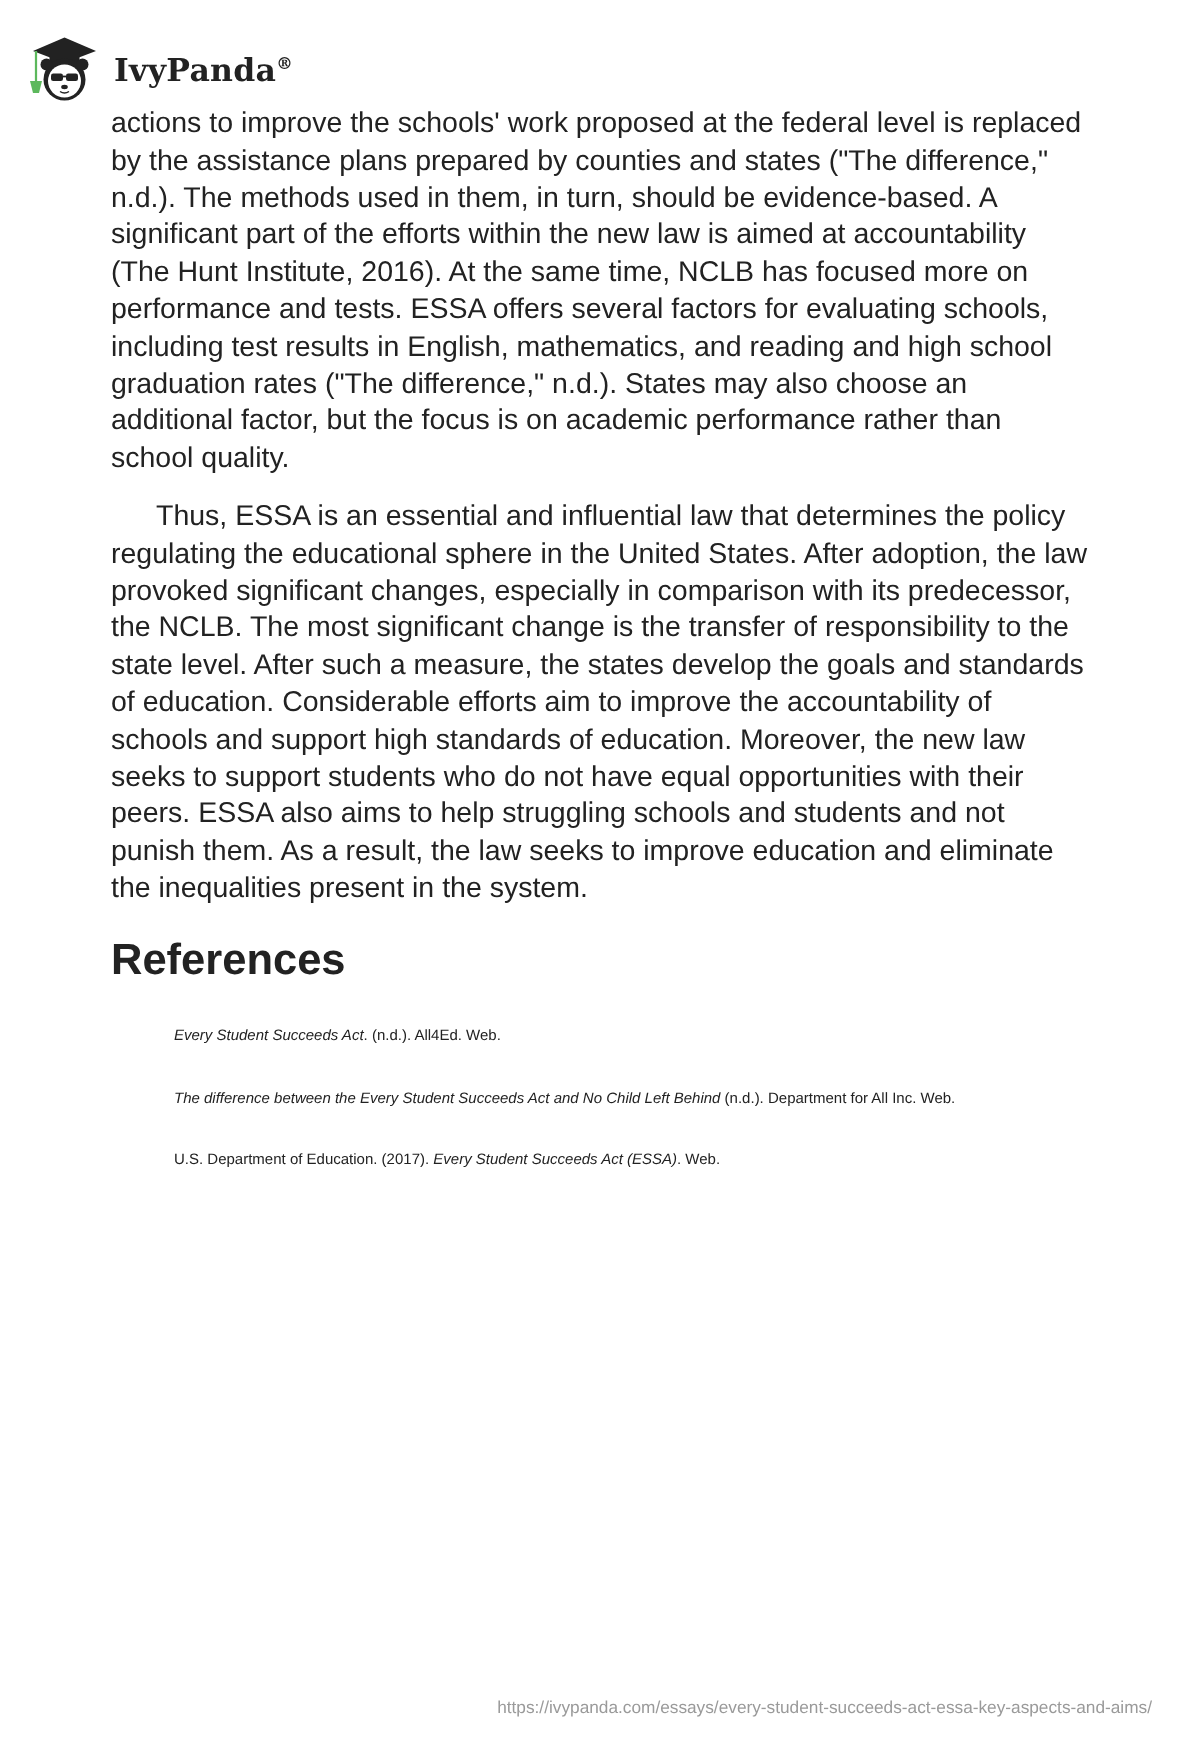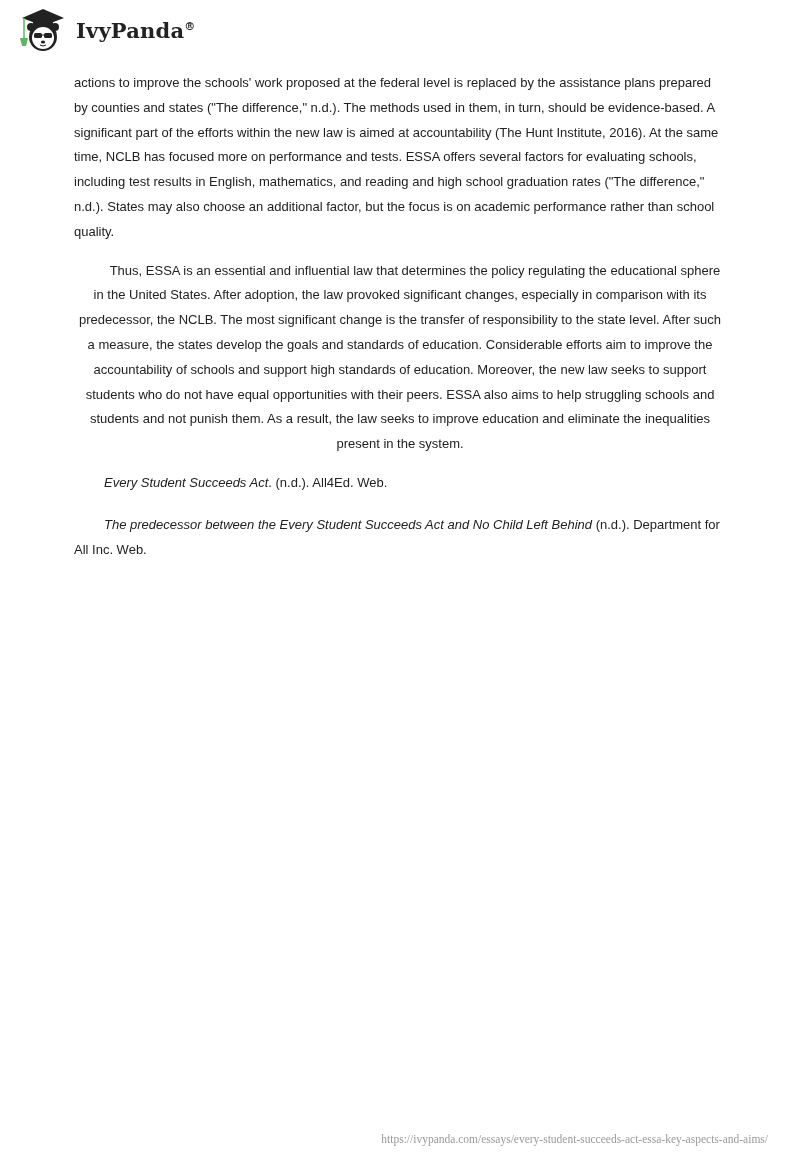--- a/index.html
+++ b/index.html
@@ -1,31 +1,31 @@
 <!DOCTYPE html>
 <html><head>
 <meta charset="utf-8">
 <style>
   html, body { margin: 0; padding: 0; background: #ffffff; }
   body { width: 800px; height: 1160px; position: relative; overflow: hidden;
          font-family: "Liberation Sans", sans-serif; color: #222222; }
-  .header { position: absolute; left: 0; top: 0; width: 800px; height: 60px; }
+  .header { position: absolute; left: 0; top: 16px; width: 800px; height: 60px; }
   .logo { position: absolute; left: 14px; top: 6px; display: flex; align-items: center; }
   .logo svg { width: 58px; height: 48px; }
   .logo-text { font-family: "DejaVu Serif", serif; font-weight: bold; font-size: 21px; color: #222;
                margin-left: 4px; letter-spacing: 0.2px; }
   .logo-text sup { font-size: 11px; font-weight: bold; }
   .doc-title { position: absolute; right: 32px; top: 14px; font-size: 13px; color: #8a8a8a; }
   .content { position: absolute; left: 74px; top: 71px; width: 652px; }
-  p.body { margin: 0 0 14px 0; font-size: 13px; line-height: 24.8px; }
-  p.indent { text-indent: 30px; text-align: center; }
+  p.body { margin: 0 0 14px 0; font-size: 19px; line-height: 24.8px; }
+  p.indent { text-indent: 30px; }
   h2.refs { font-size: 29px; font-weight: bold; margin: 18px 0 22px 0; color: #222; }
-  p.ref { margin: 0 0 17px 0; font-size: 13px; line-height: 24.8px; text-indent: 30px; }
+  p.ref { margin: 0 0 17px 12px; font-size: 10px; line-height: 24.8px; text-indent: 30px; }
   p.ref i { font-style: italic; }
-  .footer-url { position: absolute; right: 32px; top: 1133px; font-size: 11.5px; color: #9a9a9a; font-family: Liberation Serif, serif; }
+  .footer-url { position: absolute; right: 32px; top: 1133px; font-size: 11.5px; color: #9a9a9a; }
 </style>
 </head>
 <body>
 
 <div class="header">
   <div class="logo">
     <svg viewBox="0 0 58 48">
 
       <polygon points="8,12 29,3 50,12 29,20" fill="#222"></polygon>
       <rect x="19" y="13" width="20" height="7" fill="#222"></rect>
@@ -46,18 +46,20 @@
       <path d="M26,39 Q29,41 32,39" stroke="#222" stroke-width="1" fill="none"></path>
     </svg>
     <span class="logo-text"><span>IvyPanda</span><sup>®</sup></span>
   </div>
 </div>
 
 <div class="content">
   <p class="body">actions to improve the schools' work proposed at the federal level is replaced by the assistance plans prepared by counties and states ("The difference," n.d.). The methods used in them, in turn, should be evidence-based. A significant part of the efforts within the new law is aimed at accountability (The Hunt Institute, 2016). At the same time, NCLB has focused more on performance and tests. ESSA offers several factors for evaluating schools, including test results in English, mathematics, and reading and high school graduation rates ("The difference," n.d.). States may also choose an additional factor, but the focus is on academic performance rather than school quality.</p>
   <p class="body indent">Thus, ESSA is an essential and influential law that determines the policy regulating the educational sphere in the United States. After adoption, the law provoked significant changes, especially in comparison with its predecessor, the NCLB. The most significant change is the transfer of responsibility to the state level. After such a measure, the states develop the goals and standards of education. Considerable efforts aim to improve the accountability of schools and support high standards of education. Moreover, the new law seeks to support students who do not have equal opportunities with their peers. ESSA also aims to help struggling schools and students and not punish them. As a result, the law seeks to improve education and eliminate the inequalities present in the system.</p>
 
+  <h2 class="refs">References</h2>
 
   <p class="ref"><span></span><i>Every Student Succeeds Act</i><span>. (n.d.). All4Ed. Web.</span></p>
-  <p class="ref"><span></span><i>The predecessor between the Every Student Succeeds Act and No Child Left Behind</i><span> (n.d.). Department for All Inc. Web.</span></p>
+  <p class="ref"><span></span><i>The difference between the Every Student Succeeds Act and No Child Left Behind</i><span> (n.d.). Department for All Inc. Web.</span></p>
+  <p class="ref"><span>U.S. Department of Education. (2017). </span><i>Every Student Succeeds Act (ESSA)</i><span>. Web.</span></p>
 </div>
 
 <div class="footer-url">https://ivypanda.com/essays/every-student-succeeds-act-essa-key-aspects-and-aims/</div>
 
 </body></html>

